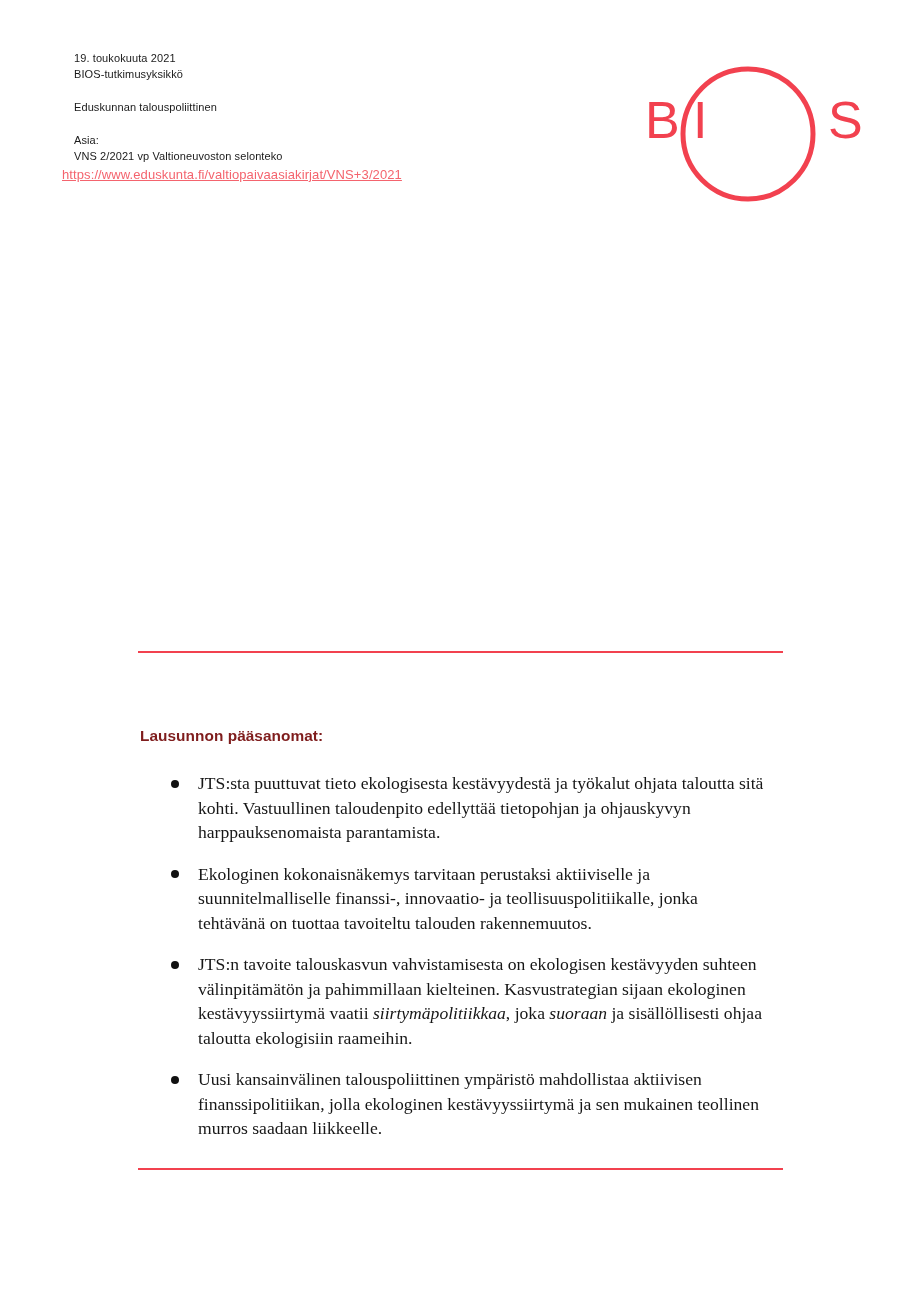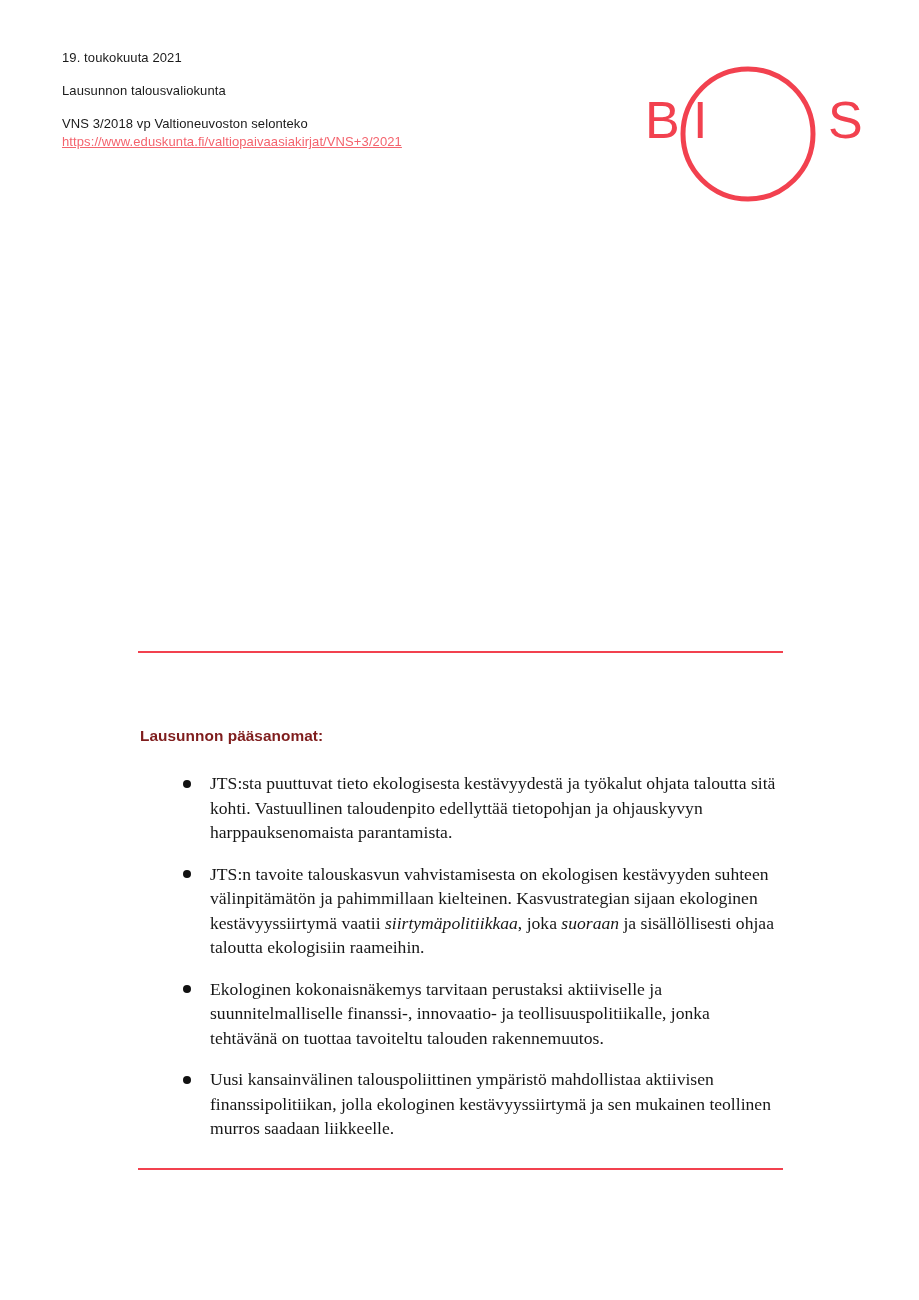--- a/index.html
+++ b/index.html
@@ -24,25 +24,26 @@
 
   
   .header-block {
     position: absolute;
     left: 62px;
     top: 50px;
     width: 430px;
   }
   .meta-line {
     font-family: "Liberation Sans", sans-serif;
-    font-size: 13px;
+    font-size: 11px;
     line-height: 16.4px;
     color: #1a1a1a;
     letter-spacing: 0.1px;
     white-space: nowrap;
+    margin-left: 12px;
   }
   .meta-gap {
     height: 16.4px;
   }
   .link-line {
     font-family: "Liberation Sans", sans-serif;
     font-size: 13px;
     line-height: 16.4px;
     color: #f4646e;
     text-decoration: underline;
@@ -84,21 +85,21 @@
     font-size: 15.4px;
     font-weight: 600;
     color: #7f1d1d;
     letter-spacing: 0.05px;
     white-space: nowrap;
   }
 
   
   .bullets {
     position: absolute;
-    left: 180px;
+    left: 168px;
     top: 771px;
     width: 600px;
   }
   .bullet-item {
     position: relative;
     padding-left: 30px;
     margin-bottom: 17px;
     font-family: "Liberation Serif", serif;
     font-size: 17.6px;
     line-height: 24.5px;
@@ -119,24 +120,26 @@
     font-style: italic;
   }
 </style>
 </head>
 <body>
 
 <div class="page">
 
   <div class="header-block">
     <div class="meta-line">19. toukokuuta 2021</div>
+    <div class="meta-line">BIOS-tutkimusyksikkö</div>
     <div class="meta-gap"></div>
-    <div class="meta-line">Lausunnon talousvaliokunta</div>
+    <div class="meta-line">Eduskunnan talouspoliittinen</div>
     <div class="meta-gap"></div>
-    <div class="meta-line">VNS 3/2018 vp Valtioneuvoston selonteko</div>
+    <div class="meta-line">Asia:</div>
+    <div class="meta-line">VNS 2/2021 vp Valtioneuvoston selonteko</div>
     <a class="link-line" href="#">https://www.eduskunta.fi/valtiopaivaasiakirjat/VNS+3/2021</a>
   </div>
 
   <div class="logo">
     <svg width="225" height="150" viewBox="0 0 225 150" xmlns="http://www.w3.org/2000/svg" aria-hidden="true">
       <text x="0" y="78" font-family="Liberation Sans, sans-serif" font-size="52" font-weight="500" fill="#f2414f">B</text>
       <text x="48" y="78" font-family="Liberation Sans, sans-serif" font-size="52" font-weight="500" fill="#f2414f">I</text>
       <circle cx="103" cy="74" r="65" fill="none" stroke="#f2414f" stroke-width="5"></circle>
       <text x="183" y="78" font-family="Liberation Sans, sans-serif" font-size="52" font-weight="500" fill="#f2414f">S</text>
     </svg>
@@ -147,25 +150,25 @@
 
   <div class="main-heading">Lausunnon pääsanomat:</div>
 
   <div class="bullets">
     <div class="bullet-item">
       <span class="bullet-dot"></span>
       <span class="bullet-text"><span>JTS:sta puuttuvat tieto ekologisesta kestävyydestä ja työkalut ohjata taloutta sitä kohti. Vastuullinen taloudenpito edellyttää tietopohjan ja ohjauskyvyn harppauksenomaista parantamista.</span></span>
     </div>
     <div class="bullet-item">
       <span class="bullet-dot"></span>
-      <span class="bullet-text"><span>JTS:n tavoite talouskasvun vahvistamisesta on ekologisen kestävyyden suhteen välinpitämätön ja pahimmillaan kielteinen. Kasvustrategian sijaan ekologinen kestävyyssiirtymä vaatii </span><i>siirtymäpolitiikkaa</i><span>, joka </span><i>suoraan</i><span> ja sisällöllisesti ohjaa taloutta ekologisiin raameihin.</span></span>
+      <span class="bullet-text"><span>Ekologinen kokonaisnäkemys tarvitaan perustaksi aktiiviselle ja suunnitelmalliselle finanssi-, innovaatio- ja teollisuuspolitiikalle, jonka tehtävänä on tuottaa tavoiteltu talouden rakennemuutos.</span></span>
     </div>
     <div class="bullet-item">
       <span class="bullet-dot"></span>
-      <span class="bullet-text"><span>Ekologinen kokonaisnäkemys tarvitaan perustaksi aktiiviselle ja suunnitelmalliselle finanssi-, innovaatio- ja teollisuuspolitiikalle, jonka tehtävänä on tuottaa tavoiteltu talouden rakennemuutos.</span></span>
+      <span class="bullet-text"><span>JTS:n tavoite talouskasvun vahvistamisesta on ekologisen kestävyyden suhteen välinpitämätön ja pahimmillaan kielteinen. Kasvustrategian sijaan ekologinen kestävyyssiirtymä vaatii </span><i>siirtymäpolitiikkaa</i><span>, joka </span><i>suoraan</i><span> ja sisällöllisesti ohjaa taloutta ekologisiin raameihin.</span></span>
     </div>
     <div class="bullet-item">
       <span class="bullet-dot"></span>
       <span class="bullet-text"><span>Uusi kansainvälinen talouspoliittinen ympäristö mahdollistaa aktiivisen finanssipolitiikan, jolla ekologinen kestävyyssiirtymä ja sen mukainen teollinen murros saadaan liikkeelle.</span></span>
     </div>
   </div>
 
 </div>
 
 </body></html>

